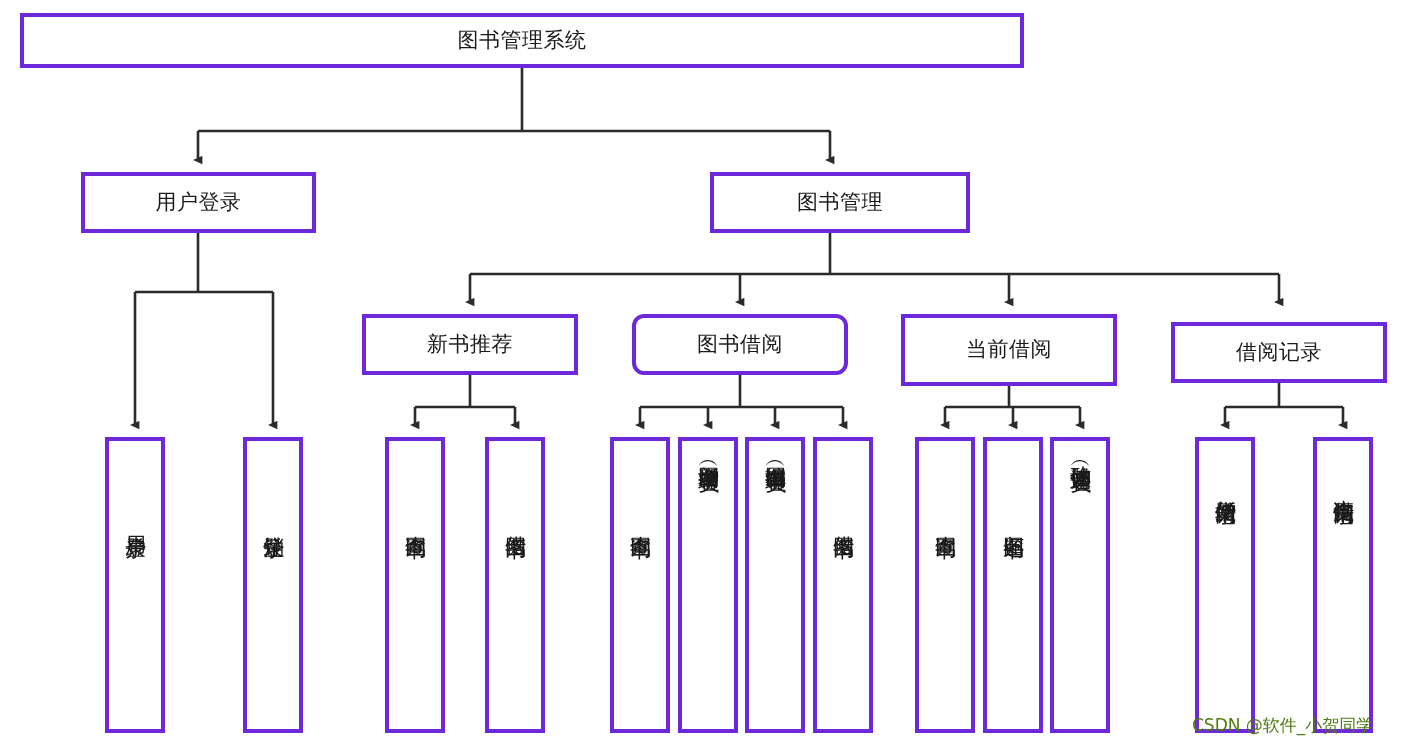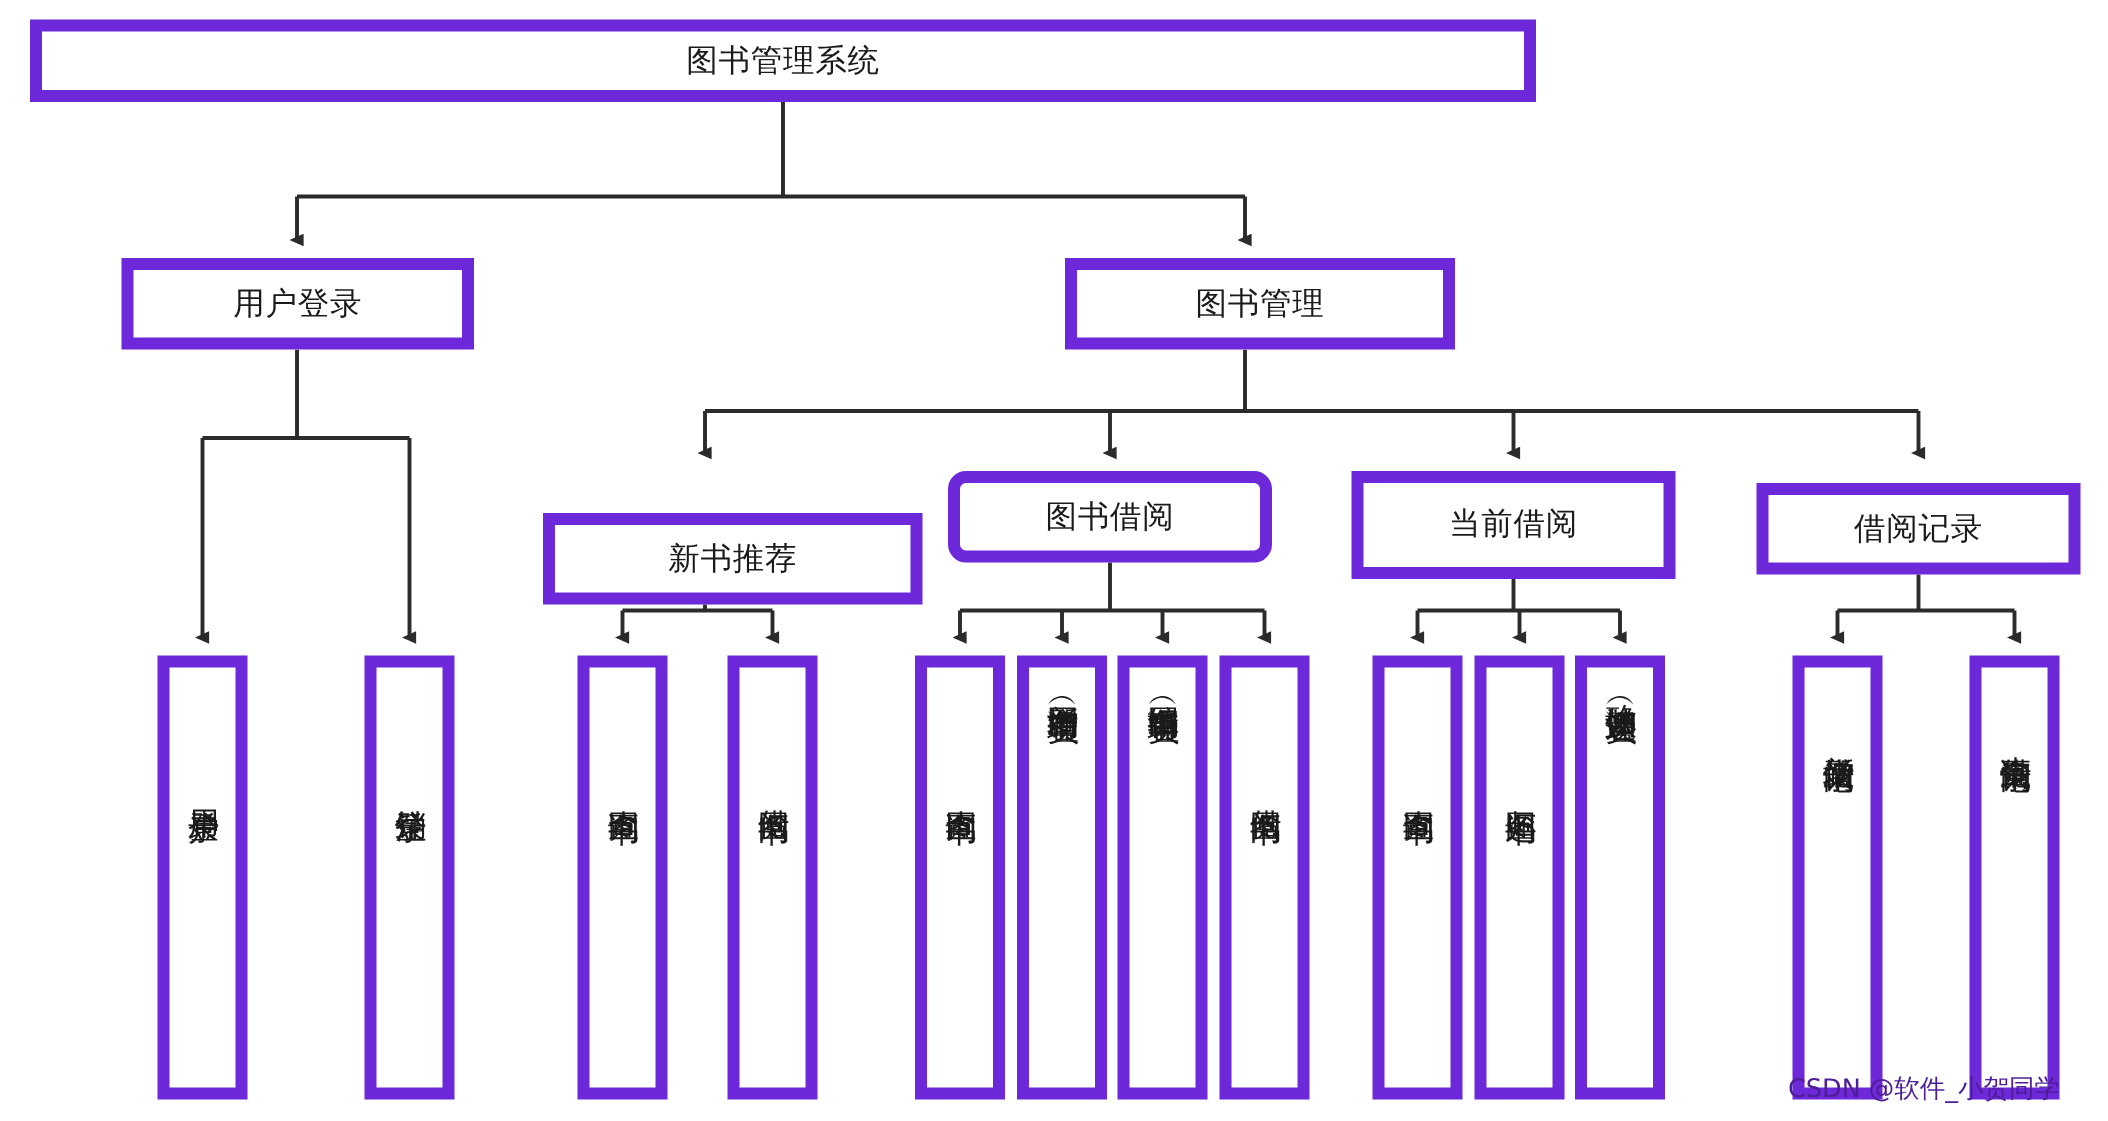--- a/index.html
+++ b/index.html
@@ -22,21 +22,21 @@
     position: absolute;
     left: 0;
     top: 0;
     width: 1405px;
     height: 747px;
   }
   .node {
     position: absolute;
     box-sizing: border-box;
     background: #ffffff;
-    border: 8px solid #6d28d9;
+    border: 4px solid #6d28d9;
     display: flex;
     align-items: center;
     justify-content: center;
     color: #1a1a1a;
   }
   .node.h {
     
   }
   .node.h .node-label {
     font-size: 21px;
@@ -58,21 +58,21 @@
     white-space: nowrap;
   }
   .node.v.tall .node-label {
     line-height: 1.3;
   }
   #watermark {
     position: absolute;
     left: 1192px;
     top: 714px;
     font-size: 17px;
-    color: #4c1d95;
+    color: #4d7c0f;
     white-space: nowrap;
     font-family: "DejaVu Sans", "Liberation Sans", sans-serif;
   }
 </style>
 </head>
 <body>
 
 <div id="diagram-root">
 
   <svg id="diagram-svg" viewBox="0 0 1405 747" xmlns="http://www.w3.org/2000/svg">
@@ -144,21 +144,21 @@
     <span class="node-label">图书管理系统</span>
   </div>
 
   <div class="node h" style="left:81px; top:172px; width:235px; height:61px;">
     <span class="node-label">用户登录</span>
   </div>
   <div class="node h" style="left:710px; top:172px; width:260px; height:61px;">
     <span class="node-label">图书管理</span>
   </div>
 
-  <div class="node h" style="left:362px; top:314px; width:253px; height:61px;margin-top:28px;">
+  <div class="node h" style="left:362px; top:314px; width:216px; height:61px;">
     <span class="node-label">新书推荐</span>
   </div>
   <div class="node h" style="left:632px; top:314px; width:216px; height:61px;border-radius:12px;">
     <span class="node-label">图书借阅</span>
   </div>
   <div class="node h" style="left:901px; top:314px; width:216px; height:72px;">
     <span class="node-label">当前借阅</span>
   </div>
   <div class="node h" style="left:1171px; top:322px; width:216px; height:61px;">
     <span class="node-label">借阅记录</span>

